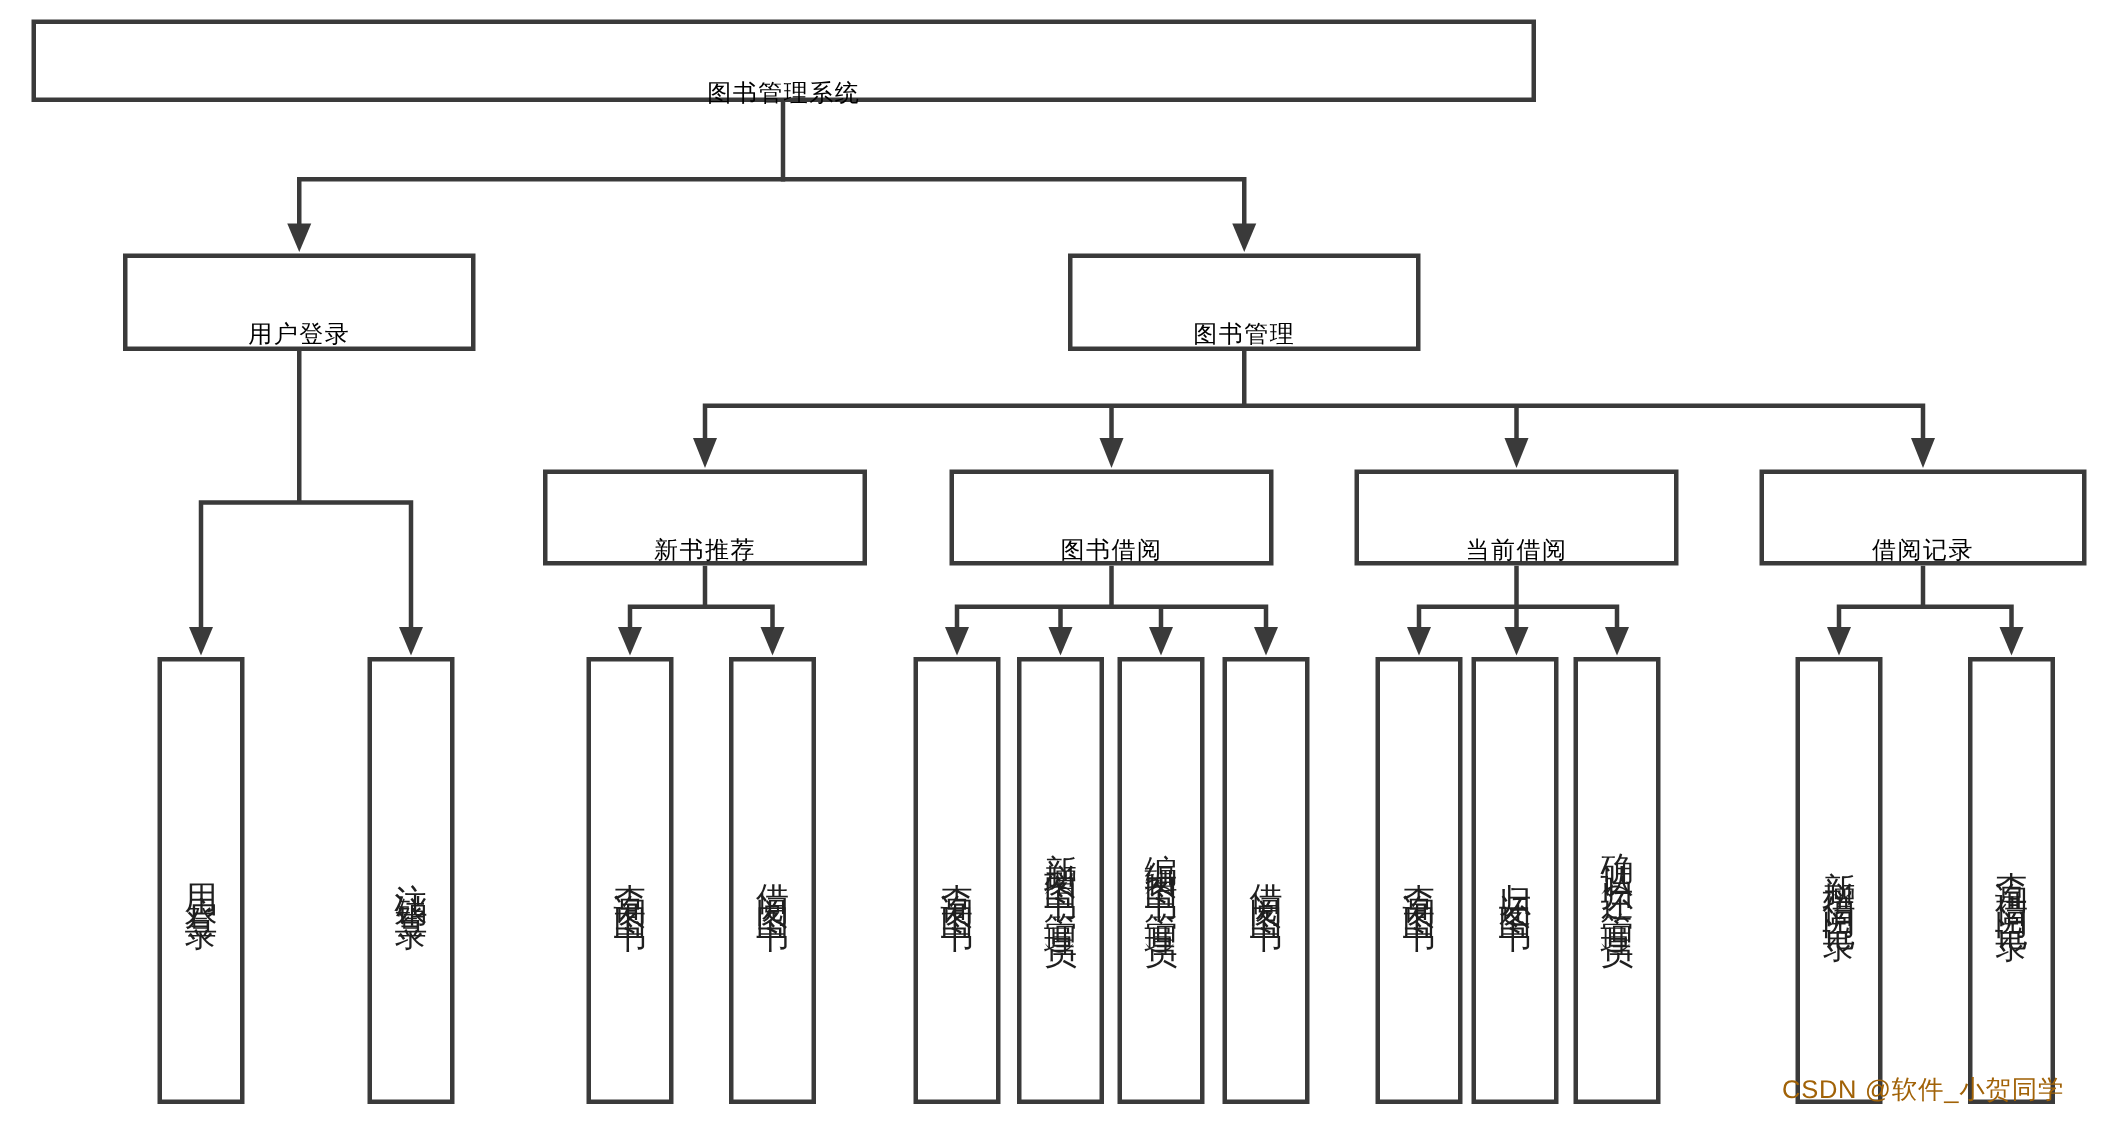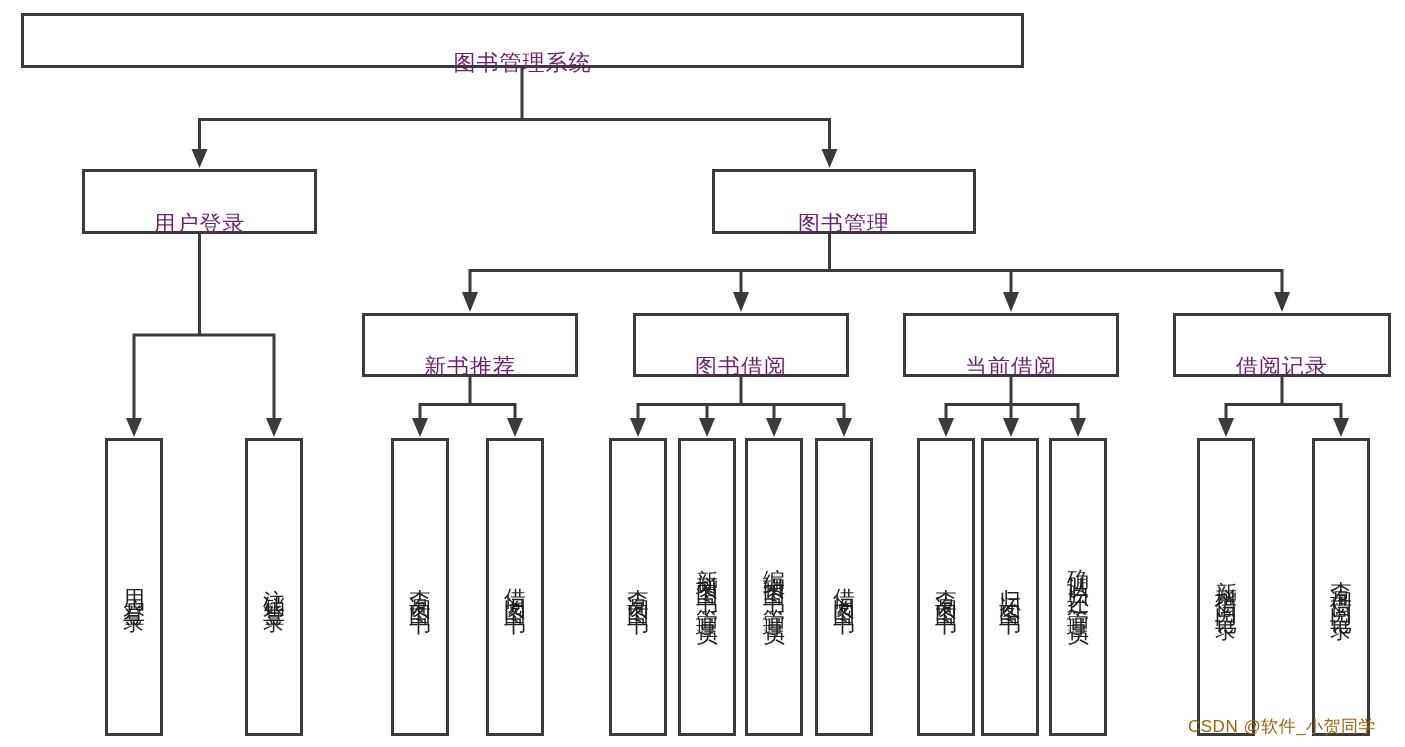--- a/index.html
+++ b/index.html
@@ -28,29 +28,29 @@
   .hbox {
     position: absolute;
     box-sizing: border-box;
     border: 3px solid #3a3a3a;
     background: #ffffff;
     display: flex;
     align-items: center;
     justify-content: center;
   }
   .hbox .hlabel {
-    font-size: 22px;
-    color: #701a75;
+    font-size: 16px;
+    color: #000000;
     letter-spacing: 1px;
     white-space: nowrap;
     margin-top: 44px;
   }
   .box-root   { left: 21px;   top: 13px;  width: 1003px; height: 55px; }
   .box-l2-a   { left: 82px;   top: 169px; width: 235px;  height: 65px; }
-  .box-l2-b   { left: 712px;  top: 169px; width: 264px;  height: 65px; }
+  .box-l2-b   { left: 712px;  top: 169px; width: 235px;  height: 65px; }
   .box-l3-a   { left: 362px;  top: 313px; width: 216px;  height: 64px; }
   .box-l3-b   { left: 633px;  top: 313px; width: 216px;  height: 64px; }
   .box-l3-c   { left: 903px;  top: 313px; width: 216px;  height: 64px; }
   .box-l3-d   { left: 1173px; top: 313px; width: 218px;  height: 64px; }
   .vbox {
     position: absolute;
     top: 438px;
     width: 58px;
     height: 298px;
     box-sizing: border-box;

